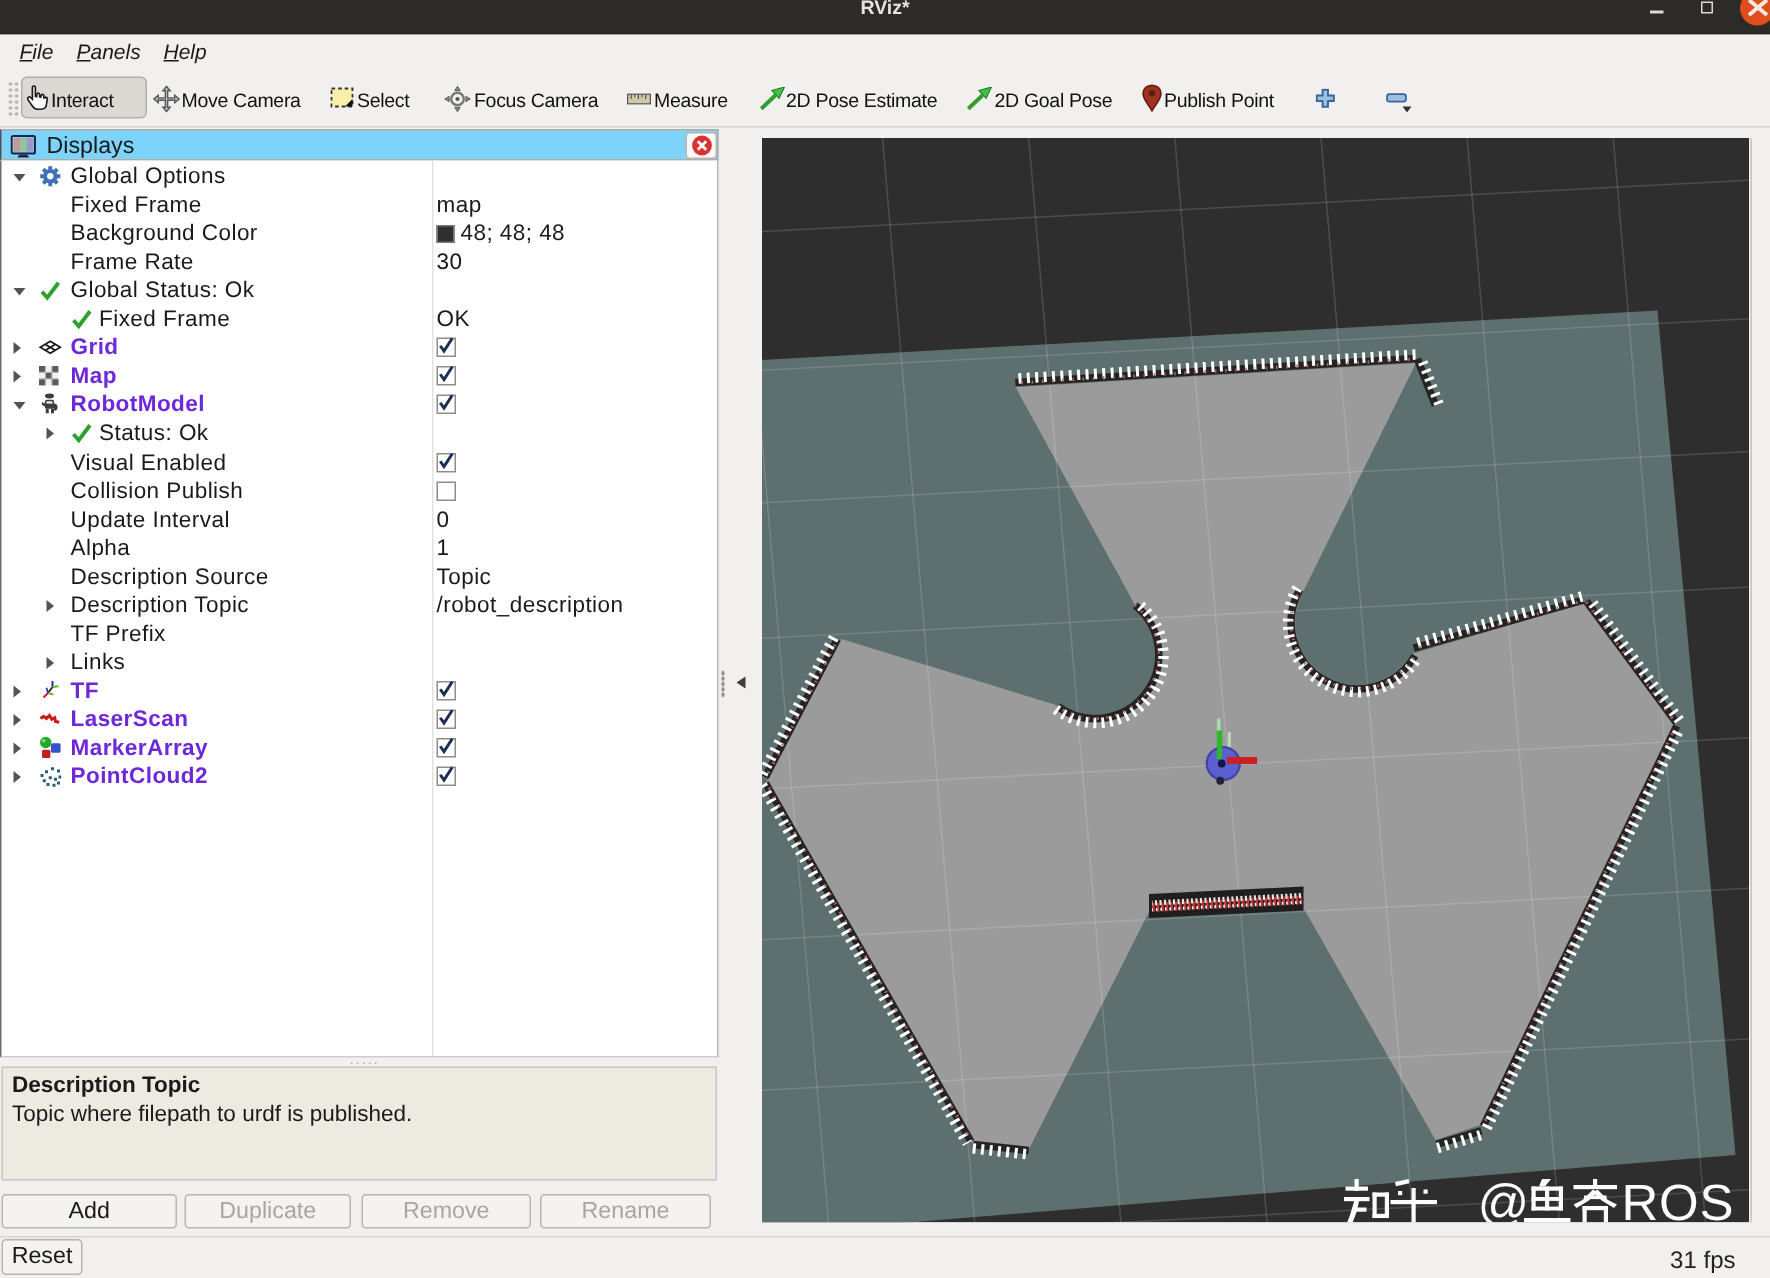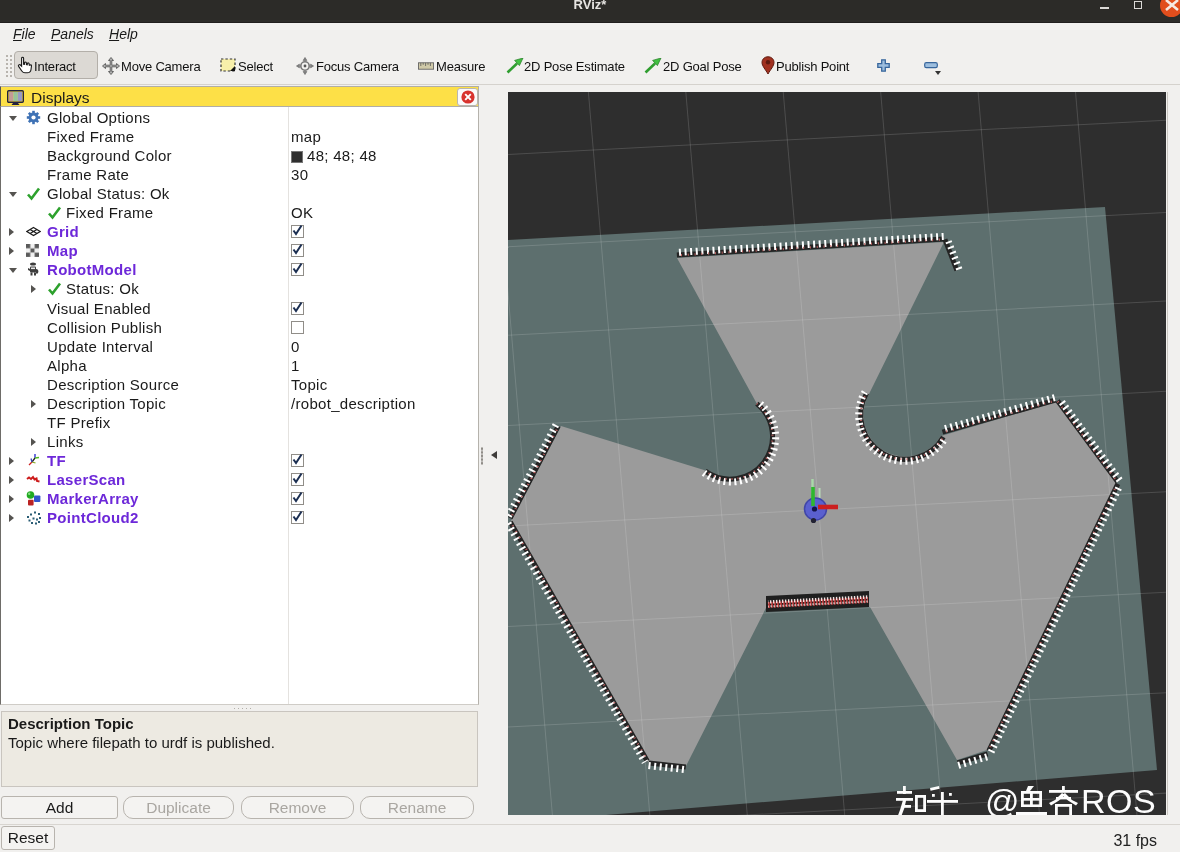--- a/index.html
+++ b/index.html
@@ -11,38 +11,38 @@
 #titlebar .title { position:absolute; left:0; right:0; top:-3px; text-align:center; color:#e7e5e2; font-weight:bold; font-size:13px; }
 
 #menubar { position:absolute; left:0; top:23px; width:1180px; height:24px; background:#f1f0ee; font-size:14px; }
 #menubar span.mi { position:absolute; top:3px;font-style:italic; }
 
 #toolbar { position:absolute; left:0; top:47px; width:1180px; height:38px; background:#f1f0ee; border-bottom:1px solid #d5d2cd; }
 .tbtxt { position:absolute; top:12px; font-size:13px; letter-spacing:-0.2px; color:#111; white-space:nowrap; }
 .ticon { position:absolute; top:10px; }
 #btn-interact { position:absolute; left:14px; top:4px; width:84px; height:28px; background:#dcd9d4; border:1px solid #b3afa9; border-radius:4px; }
 
-#dheader { position:absolute; left:0; top:86px; width:479px; height:21px; background:#fde047; border:1px solid #b0ada7; border-left:1px solid #55534f; }
+#dheader { position:absolute; left:0; top:86px; width:479px; height:21px; background:#7dd3fc; border:1px solid #b0ada7; border-left:1px solid #55534f; }
 #dheader .t { position:absolute; left:30px; top:2px; font-size:15.5px; }
 #tree { position:absolute; left:0; top:107px; width:479px; height:598px; background:#ffffff; border-left:1px solid #6e6c68; border-right:1px solid #b5b2ac; border-bottom:1px solid #cfccc7; }
 #tree .col { position:absolute; left:287px; top:0; bottom:0; width:1px; background:#e4e2df; }
 .trow { position:absolute; left:0; width:478px; height:19px; font-size:15px; letter-spacing:0.3px; }
 .trow .lbl { position:absolute; top:1px; white-space:nowrap; }
 .trow .val { position:absolute; left:290px; top:1px; white-space:nowrap; }
 .bold-blue { font-weight:bold; color:#6d28d9; }
 .arr-r { position:absolute; width:0; height:0; border-left:5px solid #555350; border-top:4px solid transparent; border-bottom:4px solid transparent; top:6px; }
 .arr-d { position:absolute; width:0; height:0; border-top:5px solid #555350; border-left:4px solid transparent; border-right:4px solid transparent; top:8px; }
 .cb { position:absolute; left:290px; top:3px; width:13px; height:13px; background:#fff; border:1px solid #908d88; }
 .icon14 { position:absolute; top:2px; width:15px; height:15px; }
 
 #descbox { position:absolute; left:1px; top:711px; width:477px; height:76px; background:#edeae2; border:1px solid #c9c5bf; font-size:15px; line-height:18.5px; padding:3px 6px; }
 #descbox b { font-size:15px; }
 
 .pbtn { position:absolute; height:23px; background:#f4f3f1; border:1px solid #b8b4ae; border-radius:3px; font-size:15.5px; text-align:center; line-height:21px; }
-.pbtn.dis { color:#a9a6a1;border-radius:10px; }
+.pbtn.dis { color:#a9a6a1; }
 
 #statusline { position:absolute; left:0; top:824px; width:1180px; height:1px; background:#d8d5d0; }
 #fps { position:absolute; right:23px; top:832px; font-size:16px; color:#222; }
 
 #view { position:absolute; left:508px; top:92px; width:658px; height:723px; }
 #vline { position:absolute; left:1167px; top:92px; width:1px; height:723px; background:#c9c6c1; }
 #collapse { position:absolute; left:491px; top:451px; width:0; height:0; border-right:6px solid #3f3d3a; border-top:4.5px solid transparent; border-bottom:4.5px solid transparent; }
 #collapsedots { position:absolute; left:481px; top:447px; width:2px; height:18px; background-image:radial-gradient(#8f8c87 0.8px, transparent 1px); background-size:2px 3.6px; }
 #splitdots { position:absolute; left:233px; top:707px; width:14px; height:3px; color:#a9a6a1; font-size:9px; line-height:3px; letter-spacing:1px; }
 </style>

